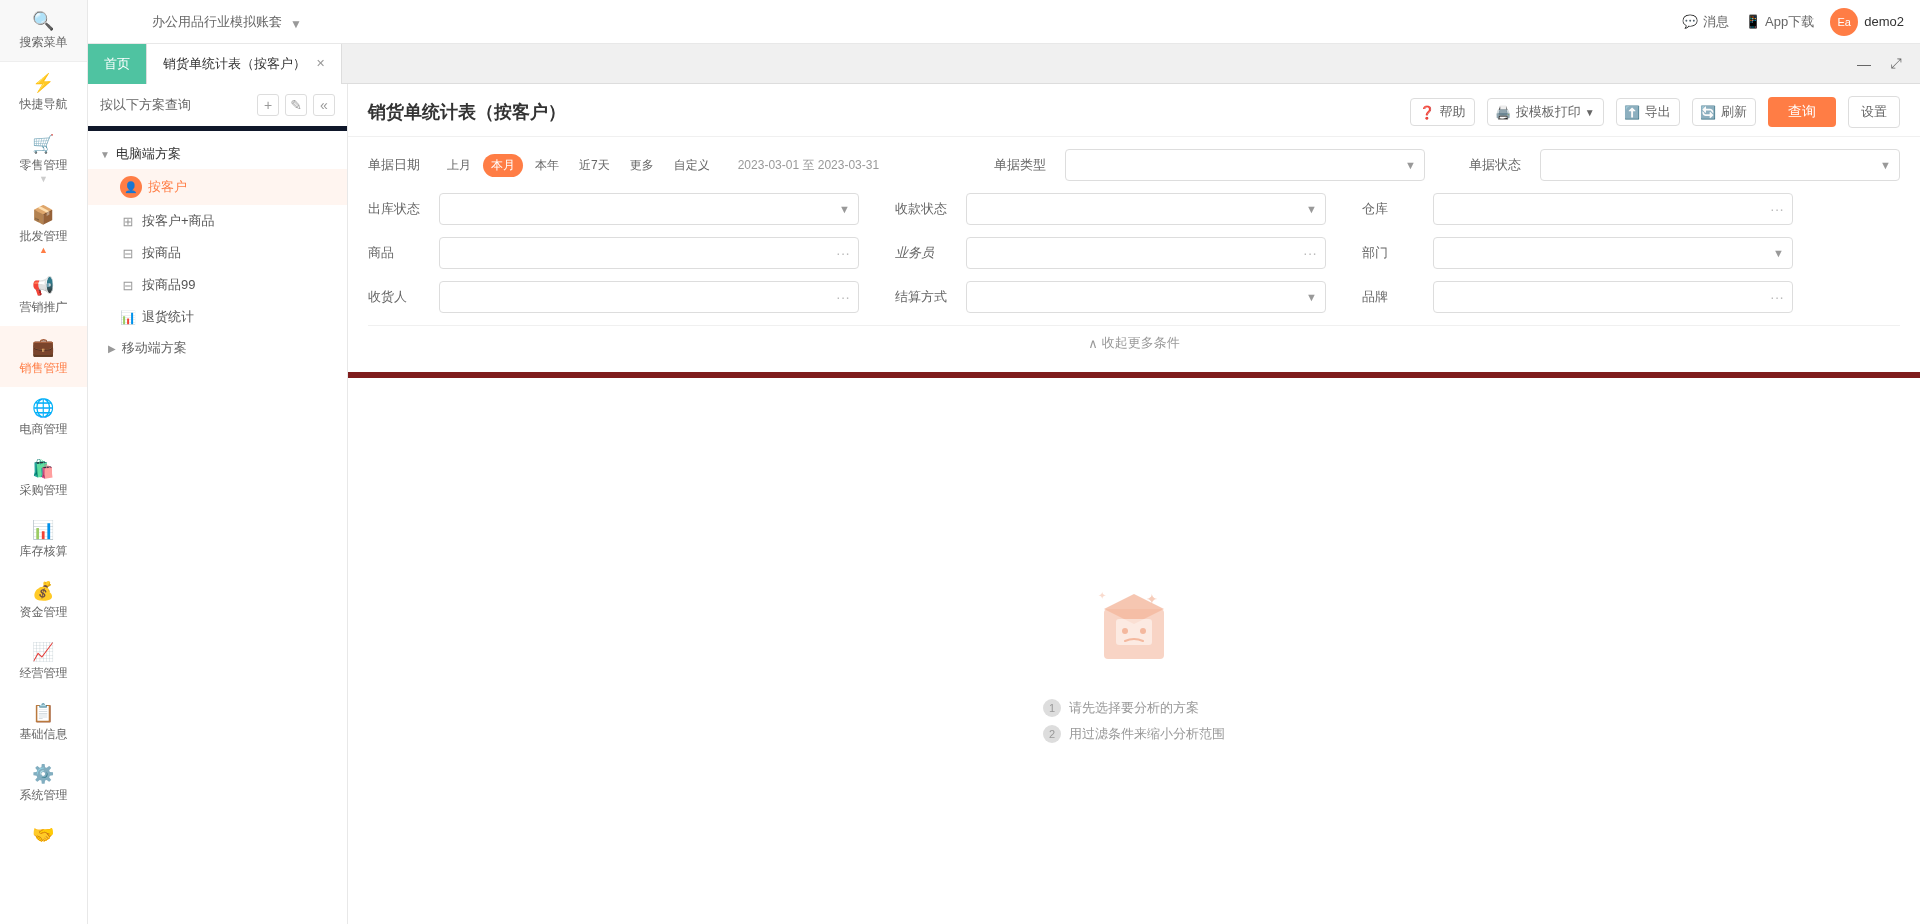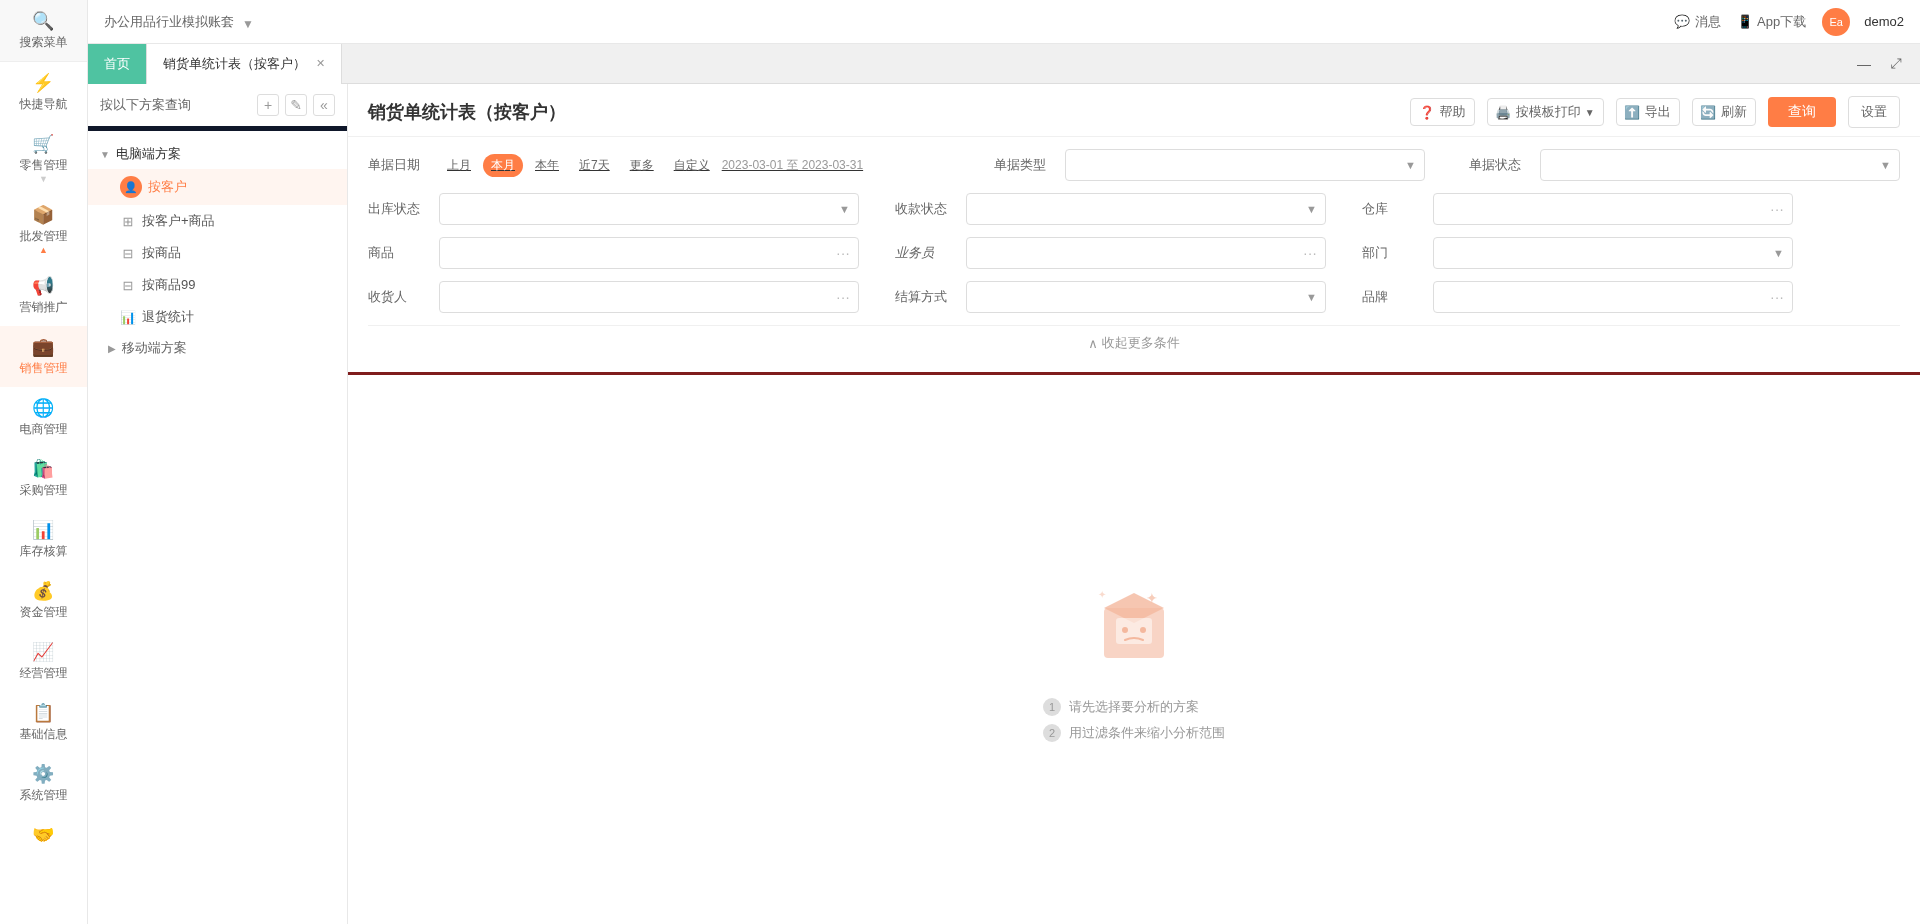--- a/index.html
+++ b/index.html
@@ -14,21 +14,21 @@
     .nav-item { width: 100%; padding: 10px 4px; display: flex; flex-direction: column; align-items: center; cursor: pointer; color: #666; font-size: 12px; border-bottom: none; transition: background 0.2s; }
     .nav-item.active { color: #ff7d45; background: #fff5f0; }
     .nav-item-icon { font-size: 18px; margin-bottom: 2px; }
     .search-menu { background: #f8f8f8; border-bottom: 1px solid #eee; }
 
     
     .main-content { flex: 1; display: flex; flex-direction: column; height: 100%; overflow: hidden; }
 
     
     .top-bar { height: 44px; background: #fff; display: flex; align-items: center; justify-content: space-between; padding: 0 16px; border-bottom: 1px solid #e8e8e8; flex-shrink: 0; }
-    .top-bar-left { display: flex; align-items: flex-end; gap: 8px; }
+    .top-bar-left { display: flex; align-items: flex-end; gap: 8px; margin-left: 48px; }
     .breadcrumb-text { font-size: 13px; color: #666; }
     .top-bar-right { display: flex; align-items: center; gap: 16px; }
     .top-btn { display: flex; align-items: center; gap: 4px; color: #666; font-size: 13px; cursor: pointer; }
     .user-avatar { width: 28px; height: 28px; border-radius: 50%; background: #ff7d45; display: flex; align-items: center; justify-content: center; color: #fff; font-size: 11px; cursor: pointer; }
 
     
     .tab-bar { height: 40px; background: #f0f0f0; display: flex; align-items: center; padding: 0 0; flex-shrink: 0; border-bottom: 1px solid #ddd; }
     .tab { height: 40px; padding: 0 16px; display: flex; align-items: center; gap: 6px; cursor: pointer; font-size: 13px; color: #666; border-right: 1px solid #ddd; background: #f0f0f0; }
     .tab.active { background: #fff; color: #333; border-bottom: none; position: relative; }
     .tab.home { background: #4fc3a1; color: #fff; }
@@ -58,21 +58,21 @@
     
     .right-panel { flex: 1; display: flex; flex-direction: column; overflow: hidden; }
     .page-title-bar { padding: 12px 20px 8px; display: flex; align-items: center; justify-content: space-between; background: #fff; border-bottom: 1px solid #f0f0f0; flex-shrink: 0; }
     .page-title { font-size: 18px; font-weight: 600; color: #333; }
     .page-actions { display: flex; align-items: center; gap: 12px; }
     .page-action-btn { display: flex; align-items: center; gap: 4px; color: #666; font-size: 13px; cursor: pointer; padding: 4px 8px; border: 1px solid #ddd; border-radius: 4px; background: #fff; }
     .query-btn { background: #ff7d45; color: #fff; border: none; padding: 6px 20px; border-radius: 4px; font-size: 14px; cursor: pointer; }
     .settings-btn { border: 1px solid #ddd; padding: 6px 12px; border-radius: 4px; font-size: 13px; cursor: pointer; color: #666; background: #fff; }
 
     
-    .filter-area { background: #fff; padding: 12px 20px; border-bottom: 3px solid #7f1d1d; flex-shrink: 0; }
+    .filter-area { background: #fff; padding: 12px 20px; border-bottom: 6px solid #7f1d1d; flex-shrink: 0; }
     .filter-row { display: flex; align-items: center; gap: 16px; margin-bottom: 12px; }
     .filter-row:last-child { margin-bottom: 0; }
     .filter-label { color: #666; font-size: 13px; white-space: nowrap; min-width: 55px; }
     .filter-input { flex: 1; height: 32px; border: 1px solid #ddd; border-radius: 4px; padding: 0 8px; font-size: 13px; color: #333; background: #fff; display: flex; align-items: center; justify-content: space-between; cursor: pointer; }
     .date-tabs { display: flex; align-items: center; gap: 4px; }
     .date-tab { padding: 3px 8px; border-radius: 3px; font-size: 12px; cursor: pointer; color: #666; }
     .date-tab.active { background: #ff7d45; color: #fff; border-radius: 12px; }
     .date-range { font-size: 12px; color: #999; margin-left: 4px; }
     .three-dots { color: #bbb; font-size: 14px; cursor: pointer; }
     .more-conditions { display: flex; align-items: center; justify-content: center; padding: 8px; border-top: 1px solid #f0f0f0; margin-top: 4px; }
@@ -160,21 +160,21 @@
     </div>
     <div class="top-bar-right">
       <div class="top-btn">
         <span>💬</span>
         <span>消息</span>
       </div>
       <div class="top-btn">
         <span>📱</span>
         <span>App下载</span>
       </div>
-      <div style="display:flex;align-items:center;gap:14px;cursor:pointer;">
+      <div style="display:flex;align-items:center;gap:6px;cursor:pointer;">
         <div class="user-avatar">Ea</div>
         <span>demo2</span>
       </div>
     </div>
   </div>
 
   <div class="tab-bar">
     <div class="tab home">
       <span>首页</span>
     </div>
@@ -270,21 +270,21 @@
           </div>
           <button class="query-btn">查询</button>
           <button class="settings-btn">设置</button>
         </div>
       </div>
 
       <div class="filter-area">
 
         <div class="filter-row">
           <span class="filter-label">单据日期</span>
-          <div style="display:flex;align-items:center;gap:0;flex:1;text-decoration:underline;">
+          <div style="display:flex;align-items:center;gap:16px;flex:1;">
             <div class="date-tabs">
               <span class="date-tab">上月</span>
               <span class="date-tab active">本月</span>
               <span class="date-tab">本年</span>
               <span class="date-tab">近7天</span>
               <span class="date-tab">更多</span>
               <span class="date-tab">自定义</span>
             </div>
             <span class="date-range">2023-03-01 至 2023-03-31</span>
           </div>

